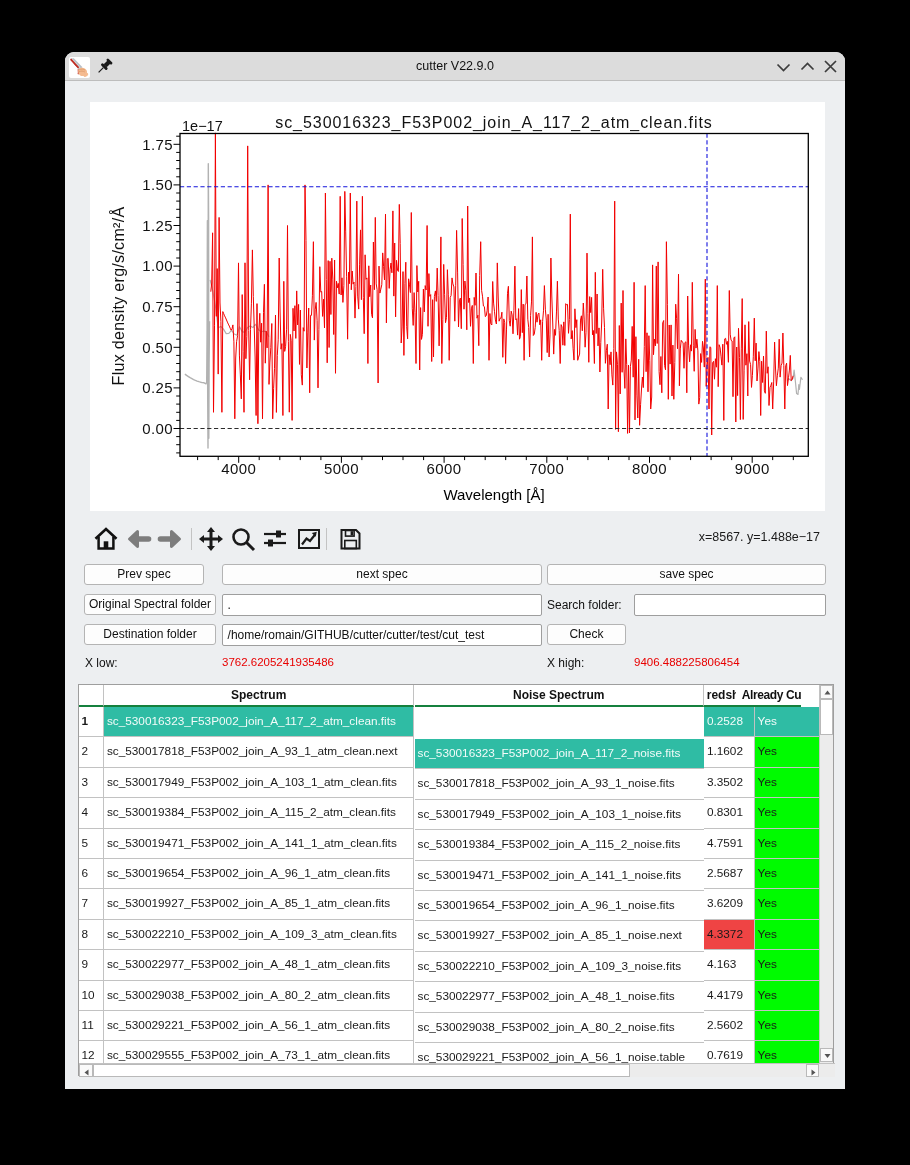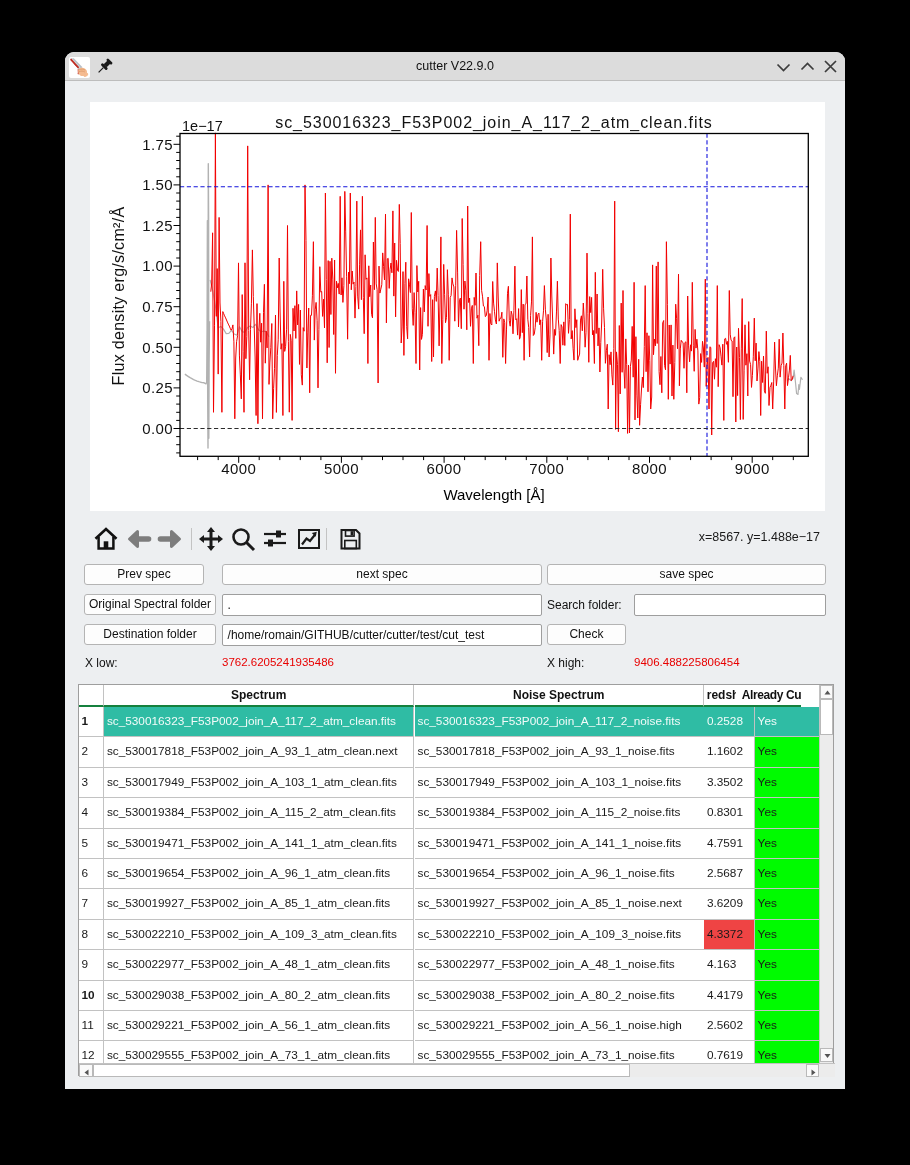--- a/index.html
+++ b/index.html
@@ -26,21 +26,21 @@
 #tblin { position:absolute; left:0; top:0; width:740px; height:377.5px; overflow:hidden; }
 .th { position:absolute; top:0; height:22px; background:#fff; border-right:1px solid #c2c2c2;
   border-bottom:2px solid #15803d; font-size:12px; font-weight:bold; color:#111;
   text-align:center; line-height:21px; overflow:hidden; }
 .tr { position:absolute; left:0; height:30.4px; width:740px; }
 .c { position:absolute; top:0; height:30.4px; border-right:1px solid #c2c2c2;
   border-bottom:1px solid #c2c2c2; font-size:11.8px; line-height:29px;
   padding-left:3px; white-space:nowrap; overflow:hidden; color:#1a1a1a; }
 .cnum  { left:0; width:25.4px; background:#fff; }
 .cspec { left:25.4px; width:310.6px; }
-.cnoise{ left:336px; width:326px; }
+.cnoise{ left:336px; width:326px;margin-top:32px; }
 .cred  { left:625.4px; width:50.7px; }
 .ccut  { left:676.1px; width:65.6px; border-right:none; }
 .sbtn { position:absolute; background:#fafafa; border:1px solid #b9b9b9; }
 </style></head>
 <body>
 <div id="win">
   <div id="tbar">
     <svg style="position:absolute;left:4px;top:5px" width="21" height="21" viewBox="0 0 21 21">
       <rect x="0" y="0" width="21" height="21" rx="2" fill="#fff"></rect>
       <polygon points="1.2,1.8 4.8,1.2 13.5,10.2 9.8,12.4" fill="#b9bfc5"></polygon>
@@ -306,30 +306,30 @@
 <div class="c ccut" style="background:#00fb00;color:#1a1a1a">Yes</div>
 </div>
 <div class="tr" style="top:265.2px">
 <div class="c cnum" style="font-weight:normal">9</div>
 <div class="c cspec" style="background:#fff;color:#1a1a1a">sc_530022977_F53P002_join_A_48_1_atm_clean.fits</div>
 <div class="c cnoise" style="background:#fff;color:#1a1a1a">sc_530022977_F53P002_join_A_48_1_noise.fits</div>
 <div class="c cred" style="background:#fff;color:#1a1a1a">4.163</div>
 <div class="c ccut" style="background:#00fb00;color:#1a1a1a">Yes</div>
 </div>
 <div class="tr" style="top:295.6px">
-<div class="c cnum" style="font-weight:bold">10</div>
+<div class="c cnum" style="font-weight:normal">10</div>
 <div class="c cspec" style="background:#fff;color:#1a1a1a">sc_530029038_F53P002_join_A_80_2_atm_clean.fits</div>
 <div class="c cnoise" style="background:#fff;color:#1a1a1a">sc_530029038_F53P002_join_A_80_2_noise.fits</div>
 <div class="c cred" style="background:#fff;color:#1a1a1a">4.4179</div>
 <div class="c ccut" style="background:#00fb00;color:#1a1a1a">Yes</div>
 </div>
 <div class="tr" style="top:326.0px">
 <div class="c cnum" style="font-weight:normal">11</div>
 <div class="c cspec" style="background:#fff;color:#1a1a1a">sc_530029221_F53P002_join_A_56_1_atm_clean.fits</div>
-<div class="c cnoise" style="background:#fff;color:#1a1a1a">sc_530029221_F53P002_join_A_56_1_noise.high</div>
+<div class="c cnoise" style="background:#fff;color:#1a1a1a">sc_530029221_F53P002_join_A_56_1_noise.table</div>
 <div class="c cred" style="background:#fff;color:#1a1a1a">2.5602</div>
 <div class="c ccut" style="background:#00fb00;color:#1a1a1a">Yes</div>
 </div>
 <div class="tr" style="top:356.4px">
 <div class="c cnum" style="font-weight:normal">12</div>
 <div class="c cspec" style="background:#fff;color:#1a1a1a">sc_530029555_F53P002_join_A_73_1_atm_clean.fits</div>
 <div class="c cnoise" style="background:#fff;color:#1a1a1a">sc_530029555_F53P002_join_A_73_1_noise.fits</div>
 <div class="c cred" style="background:#fff;color:#1a1a1a">0.7619</div>
 <div class="c ccut" style="background:#00fb00;color:#1a1a1a">Yes</div>
 </div>

